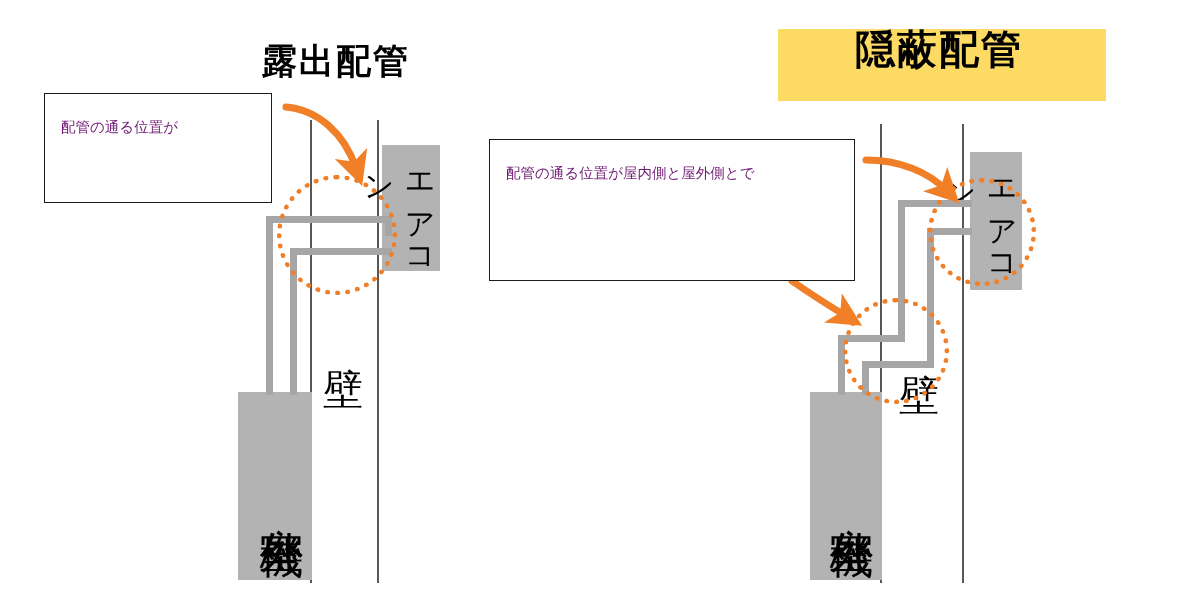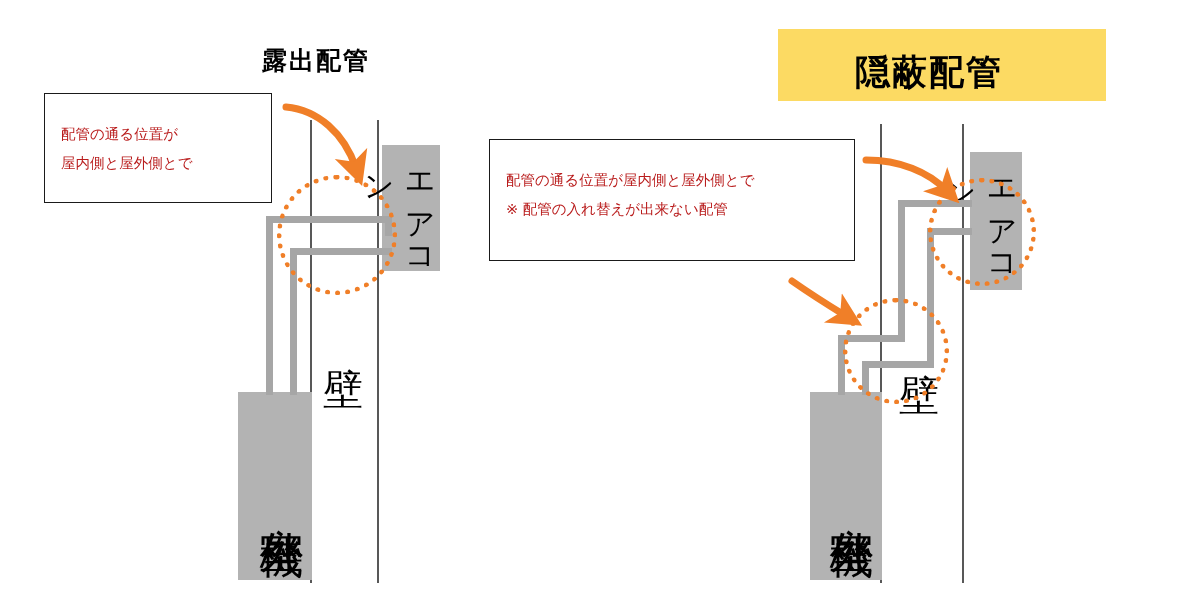--- a/index.html
+++ b/index.html
@@ -23,61 +23,61 @@
   .title {
     position: absolute;
     font-weight: bold;
     color: #000000;
     letter-spacing: 2px;
     white-space: nowrap;
   }
   #title-left {
     left: 262px;
     top: 40px;
-    font-size: 25px;
+    font-size: 35px;
     line-height: 42px;
   }
   #title-right-band {
     position: absolute;
     left: 778px;
     top: 29px;
     width: 328px;
     height: 72px;
     background: #FCDA63;
   }
   #title-right {
     left: 855px;
-    top: 51px;
-    font-size: 35px;
+    top: 28px;
+    font-size: 40px;
     line-height: 42px;
   }
 
   
   .callout {
     position: absolute;
     background: #ffffff;
     border: 1.5px solid #1a1a1a;
     box-sizing: border-box;
-    color: #b91c1c;
+    color: #701a75;
     font-size: 14.5px;
     line-height: 29px;
-    padding: 26px 14px 9px 16px;
+    padding: 19px 14px 9px 16px;
     z-index: 30;
   }
   #callout-left {
     left: 44px;
     top: 93px;
     width: 228px;
     height: 110px;
   }
   #callout-right {
     left: 489px;
     top: 139px;
     width: 366px;
-    height: 122px;
+    height: 142px;
   }
   .callout .line { display: block; white-space: nowrap; }
 
   
   .wall-line {
     position: absolute;
     width: 2px;
     background: #585858;
   }
 
@@ -205,26 +205,24 @@
     <div class="pipe v" style="left:927px; top:228px; height:140px;"></div>
     <div class="pipe h" style="left:862px; top:361px; width:72px;"></div>
     <div class="pipe v" style="left:862px; top:361px; height:34px;"></div>
 
     <div class="hl-circle" style="left:928px; top:178px; width:108px; height:108px;"></div>
     <div class="hl-circle" style="left:843px; top:298px; width:106px; height:106px;"></div>
   </div>
 
   <div class="callout" id="callout-left">
     <span class="line">配管の通る位置が</span>
-    <span class="line">屋内側と屋外側とで</span>
   </div>
 
   <div class="callout" id="callout-right">
     <span class="line">配管の通る位置が屋内側と屋外側とで</span>
-    <span class="line">※ 配管の入れ替えが出来ない配管</span>
   </div>
 
   <svg id="arrows" viewBox="0 0 1190 603">
     <defs>
       <marker id="ah" markerWidth="5.2" markerHeight="5.2" refX="2.2" refY="2.6" orient="auto" markerUnits="strokeWidth">
         <path d="M0,0.15 L4.9,2.6 L0,5.05 L1.25,2.6 Z" fill="#F07F28"></path>
       </marker>
     </defs>
 
     <path d="M286,107 C318,110 344,133 356,168" stroke="#F07F28" stroke-width="7" fill="none" stroke-linecap="round" marker-end="url(#ah)"></path>

